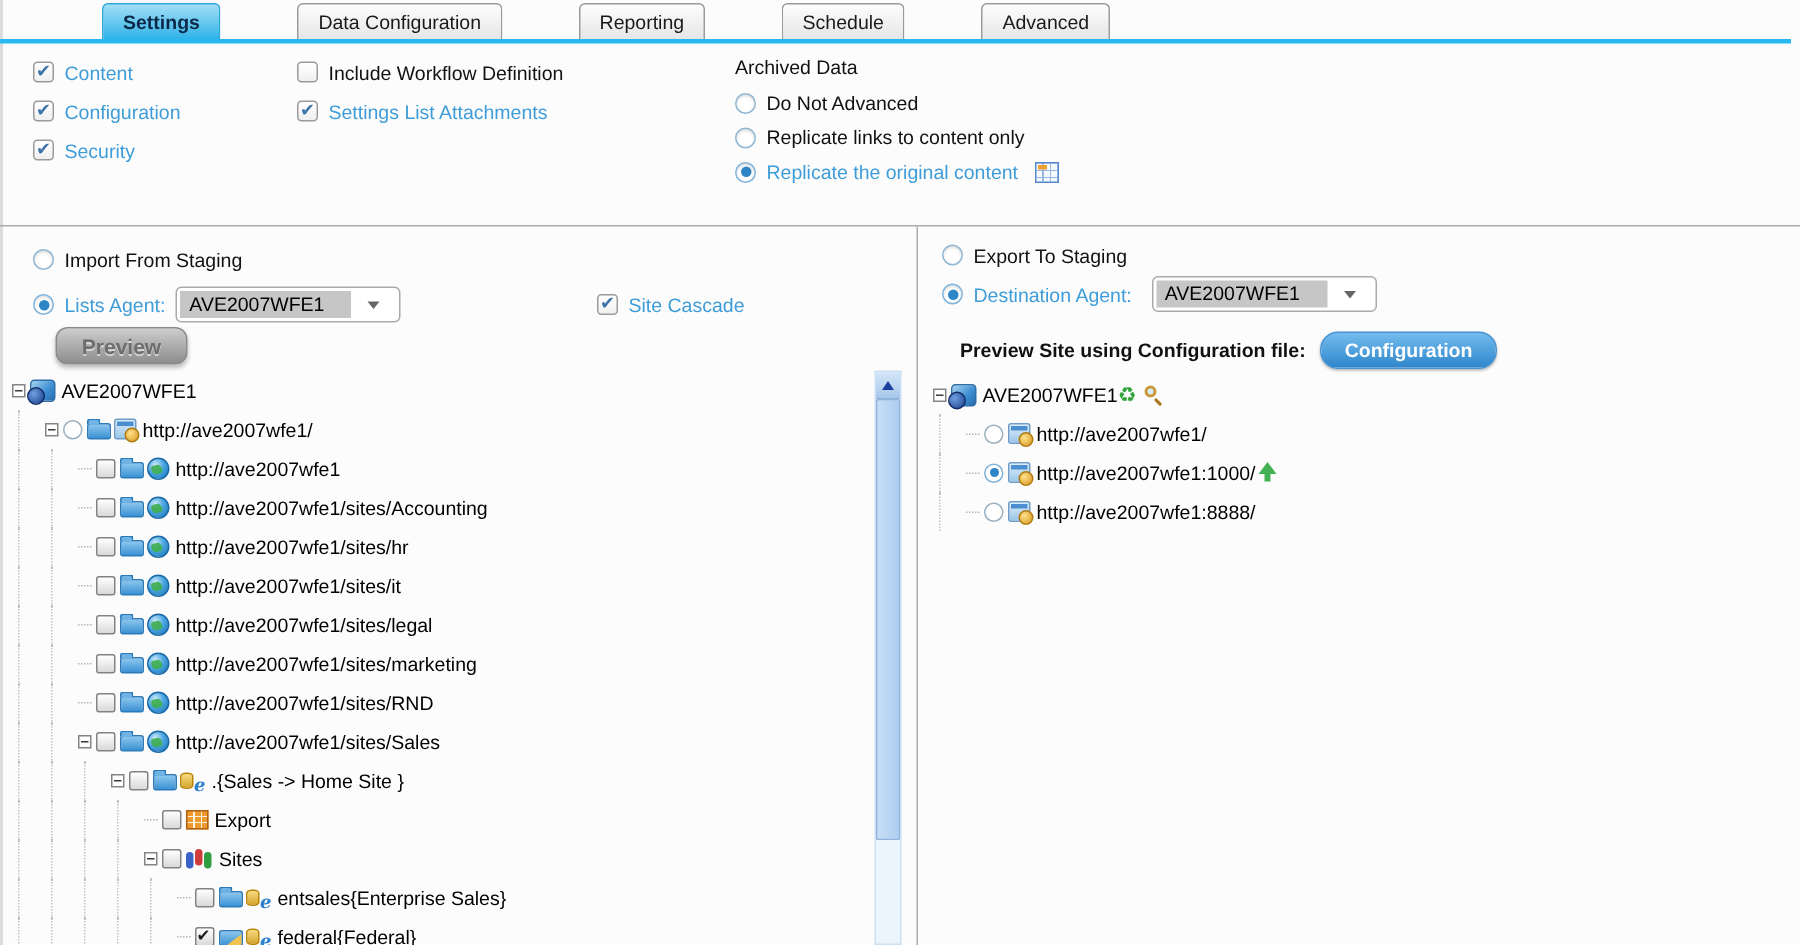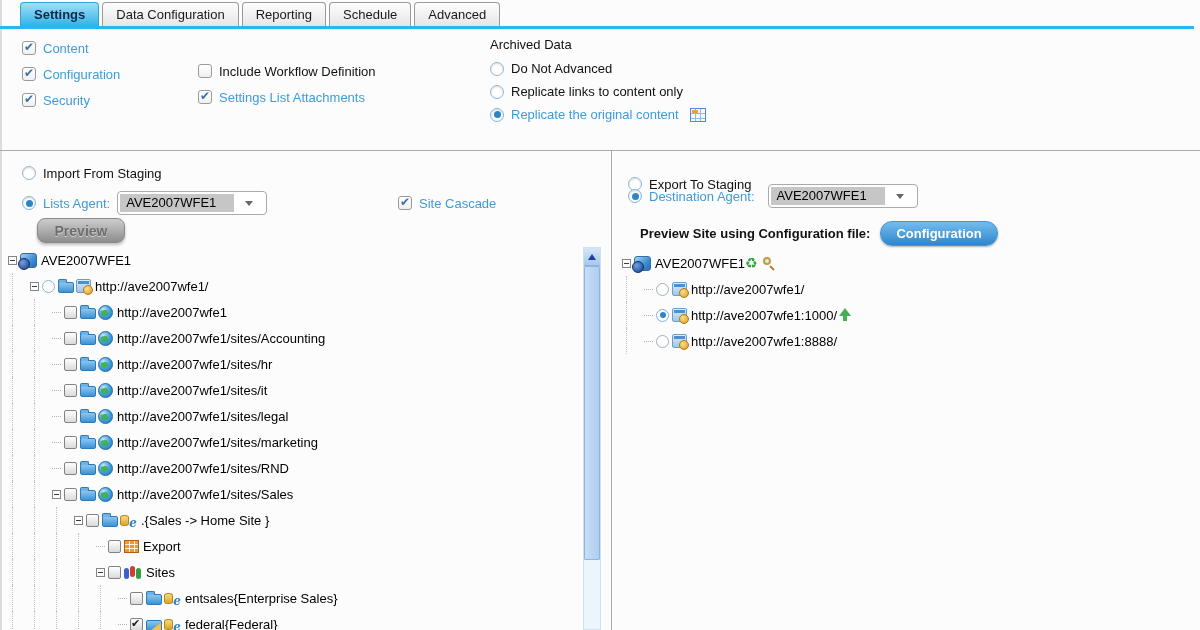--- a/index.html
+++ b/index.html
@@ -4,21 +4,21 @@
 <style>
   html,body{margin:0;padding:0;background:#fff;}
   .app{position:relative;width:1200px;height:630px;background:#fcfcfc;overflow:hidden;
        font-family:"Liberation Sans","DejaVu Sans",sans-serif;color:#111;}
   .edge-strip{position:absolute;left:0;top:0;width:2px;height:630px;background:#dcdcdc;}
 
   
   .tabbar{position:absolute;left:20px;top:2px;height:24px;display:flex;gap:3px;z-index:3;}
   .tab{display:flex;align-items:center;padding:0 13px;font-size:13px;color:#1a1a1a;
        border:1px solid #9a9a9a;border-bottom:none;border-radius:4px 4px 0 0;
-       background:linear-gradient(#fdfdfd,#e6e6e6);cursor:default;}
+       background:linear-gradient(#fdfdfd,#e6e6e6);cursor:default;margin-left:48px;}
   .tab.active{background:linear-gradient(#a3def6,#2fb3e8);border-color:#2fa6d8;
        font-weight:bold;color:#0b2a4a;}
   .cyan-line{position:absolute;left:0;top:26px;width:1194px;height:3px;background:#27b8f2;z-index:2;}
 
   
   .hdiv{position:absolute;left:0;top:150px;width:1200px;height:1px;background:#ababab;}
   .vdiv{position:absolute;left:611px;top:151px;width:1px;height:479px;background:#ababab;}
 
   
   .col{position:absolute;}
@@ -162,21 +162,21 @@
       </div>
       <div class="opt-row">
         <span class="cb on"></span>
         <span class="lbl blue">Configuration</span>
       </div>
       <div class="opt-row">
         <span class="cb on"></span>
         <span class="lbl blue">Security</span>
       </div>
     </div>
-  <div class="col" id="checksB" style="left:198px;top:35px;margin-top:23px;">
+  <div class="col" id="checksB" style="left:198px;top:35px;">
       <div class="opt-row">
         <span class="cb"></span>
         <span class="lbl">Include Workflow Definition</span>
       </div>
       <div class="opt-row">
         <span class="cb on"></span>
         <span class="lbl blue">Settings List Attachments</span>
       </div>
     </div>
   <div class="col" style="left:490px;top:37px;">
@@ -363,21 +363,21 @@
       </div>
     </div>
 
   <div class="scrollbar">
     <div class="sb-up">
         <span class="sb-tri"></span>
       </div>
     <div class="sb-thumb"></div>
   </div>
 
-  <div class="ctl-row" style="left:628px;top:157px;margin-top:14px;">
+  <div class="ctl-row" style="left:628px;top:157px;">
     <span class="rad"></span>
     <span class="lbl">Export To Staging</span>
   </div>
   <div class="ctl-row" style="left:628px;top:183px;">
     <span class="rad sel"></span>
     <span class="lbl blue">Destination Agent:</span>
     <span class="dd" style="margin-left:6px;">
       <span class="dd-value">AVE2007WFE1</span>
       <span class="dd-arrow">
           <span class="dd-tri"></span>

